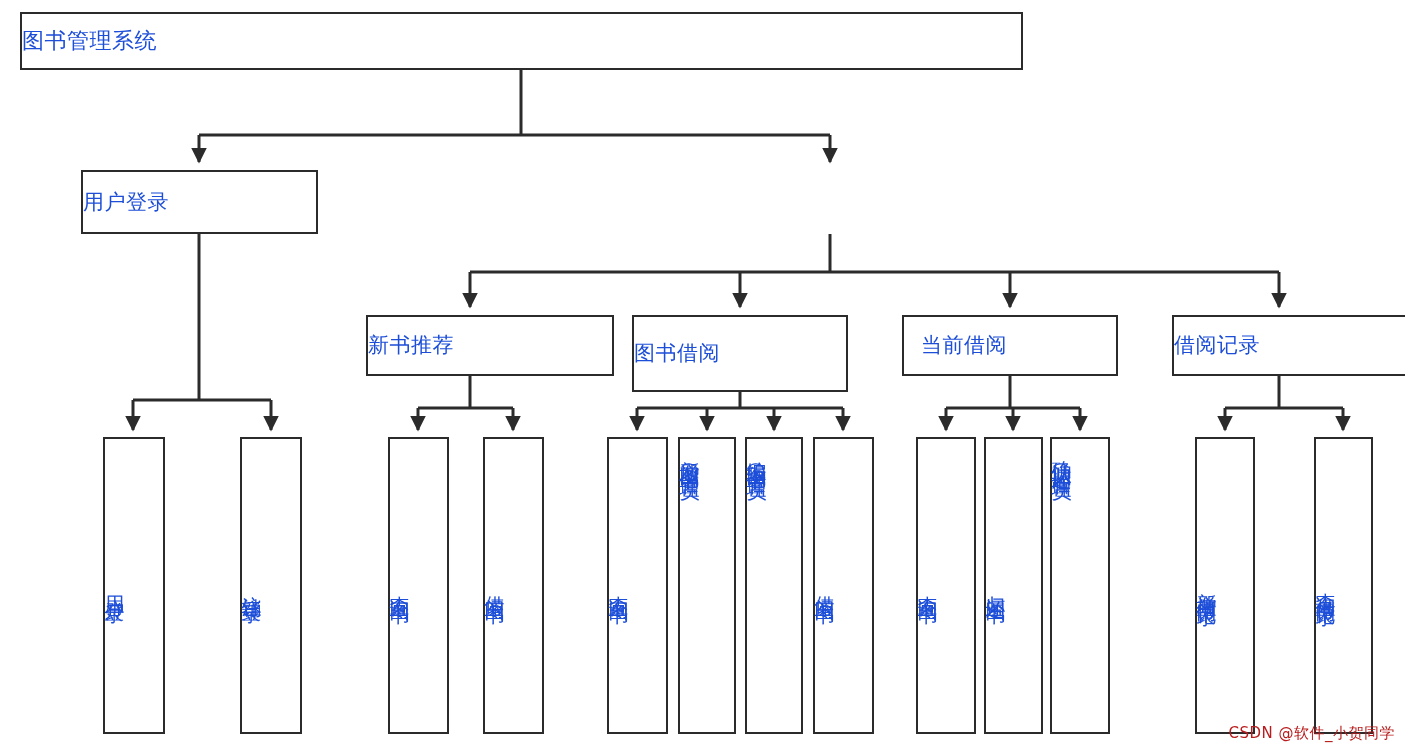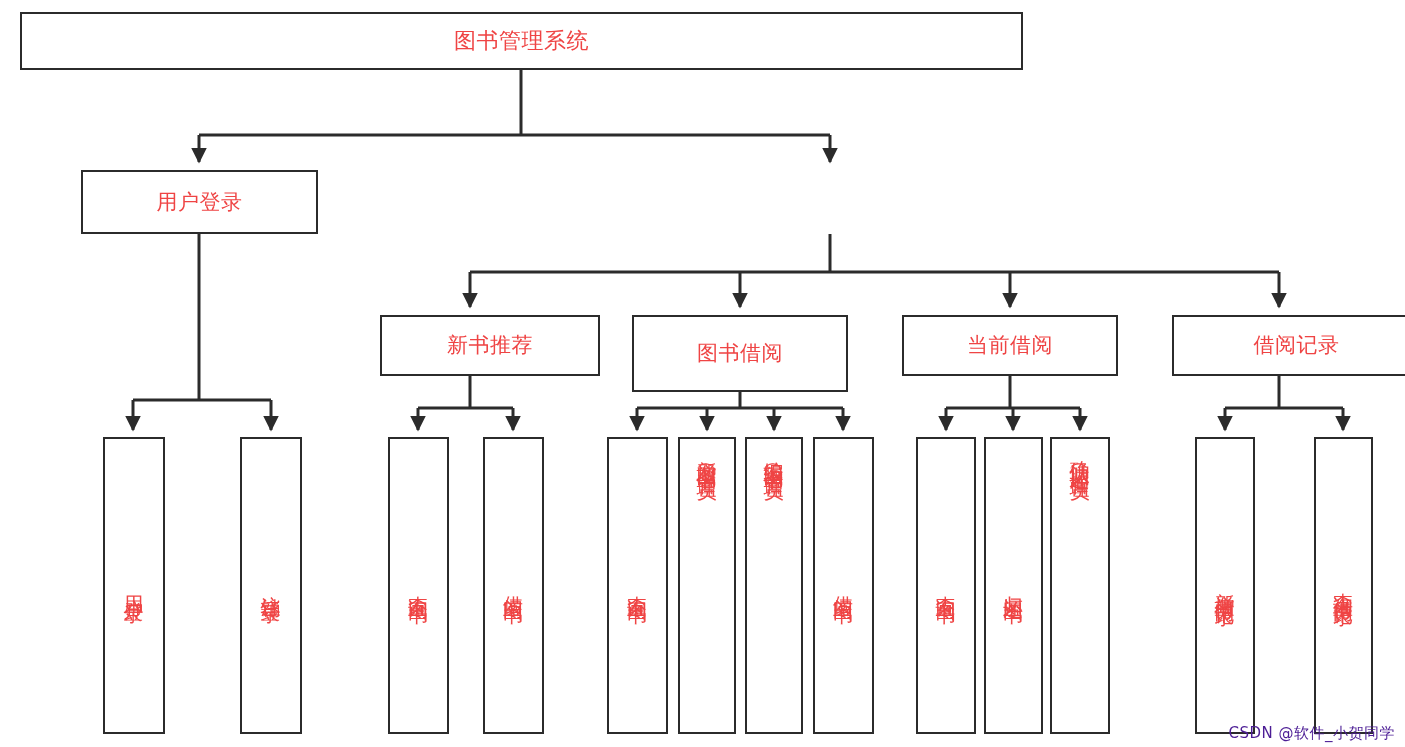--- a/index.html
+++ b/index.html
@@ -20,22 +20,21 @@
     width:1405px;height:747px;
     pointer-events:none;
   }
   .node{
     position:absolute;
     box-sizing:border-box;
     background:#ffffff;
     border:2.5px solid #2b2b2b;
     display:flex;
     align-items:center;
-    justify-content:center;
-    color:#ef4444;
+    color:#1d4ed8;
   }
   .node .label{
     display:block;
     line-height:1.18;
     letter-spacing:0.5px;
     white-space:pre;
   }
   
   .node.h .label{
     font-size:21px;
@@ -53,21 +52,21 @@
     font-size:20px;
     letter-spacing:3px;
     line-height:1;
     white-space:nowrap;
   }
   .node.v.midstart{align-items:center;padding-top:0;}
   #watermark{
     position:absolute;
     right:10px;bottom:4px;
     font-size:15px;
-    color:#4c1d95;
+    color:#b91c1c;
     letter-spacing:0.5px;
     white-space:nowrap;
     user-select:none;
   }
 </style>
 </head>
 <body>
 
 <div id="diagram-root">
 
@@ -122,27 +121,27 @@
   </svg>
 
   <div class="node h title" style="left:20px;top:12px;width:1003px;height:58px;">
     <span class="label">图书管理系统</span>
   </div>
 
   <div class="node h" style="left:81px;top:170px;width:237px;height:64px;">
     <span class="label">用户登录</span>
   </div>
 
-  <div class="node h" style="left:380px;top:315px;width:220px;height:61px;">
+  <div class="node h" style="left:366px;top:315px;width:248px;height:61px;">
     <span class="label">新书推荐</span>
   </div>
   <div class="node h" style="left:632px;top:315px;width:216px;height:77px;">
     <span class="label">图书借阅</span>
   </div>
-  <div class="node h" style="left:902px;top:315px;width:216px;height:61px;">
+  <div class="node h" style="left:902px;top:315px;width:216px;height:61px;padding-left:17px;">
     <span class="label">当前借阅</span>
   </div>
   <div class="node h" style="left:1172px;top:315px;width:249px;height:61px;">
     <span class="label">借阅记录</span>
   </div>
 
   <div class="node v midstart" style="left:103px;top:437px;width:62px;height:297px;">
     <span class="label">用户登录</span>
   </div>
   <div class="node v midstart" style="left:240px;top:437px;width:62px;height:297px;">

